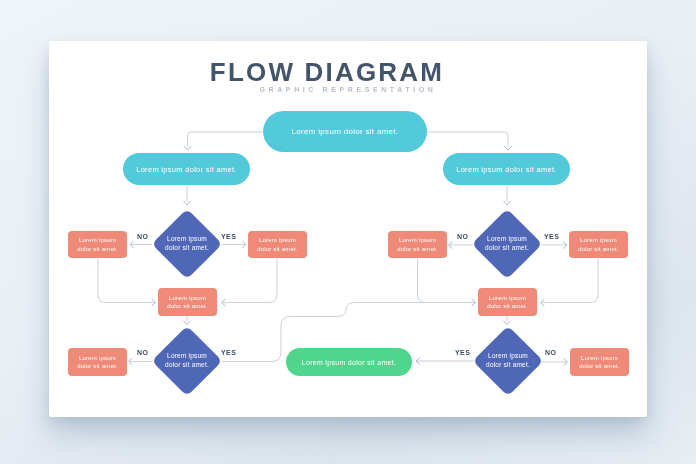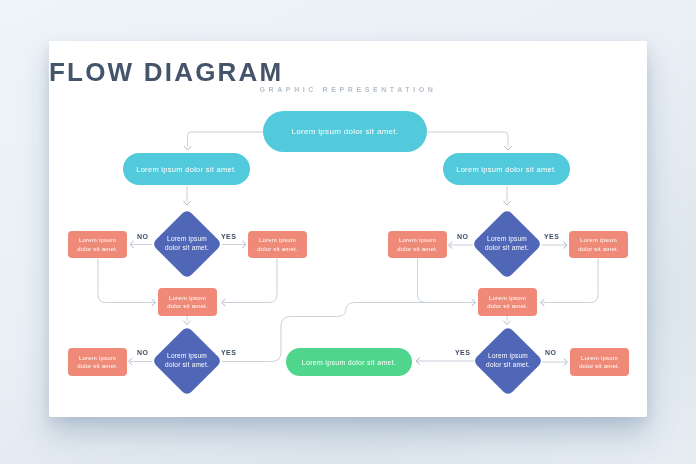--- a/index.html
+++ b/index.html
@@ -7,21 +7,21 @@
     position:relative;width:696px;height:464px;overflow:hidden;
     font-family:"Liberation Sans",sans-serif;
     background:linear-gradient(155deg,#eff4f9 0%,#e9eff5 45%,#dde5ed 78%,#e6edf3 100%);
   }
   .card{
     position:absolute;left:49px;top:41px;width:598px;height:376px;
     background:#ffffff;border-radius:2px;
     box-shadow:0 16px 28px rgba(122,146,170,.42),0 4px 10px rgba(122,146,170,.18);
   }
   .title{
-    position:absolute;left:49px;top:59px;width:556px;
+    position:absolute;left:49px;top:59px;width:556px;text-align:center;
     font-size:26px;font-weight:700;letter-spacing:2.2px;
     color:var(--title-text,#44546b);line-height:1;
   }
   .subtitle{
     position:absolute;left:49px;top:86px;width:598px;text-align:center;
     font-size:7px;font-weight:700;letter-spacing:3.6px;
     color:var(--subtitle-text,#b6c0cb);line-height:1;
   }
   .pill{
     position:absolute;background:var(--teal,#52cadc);border-radius:999px;

